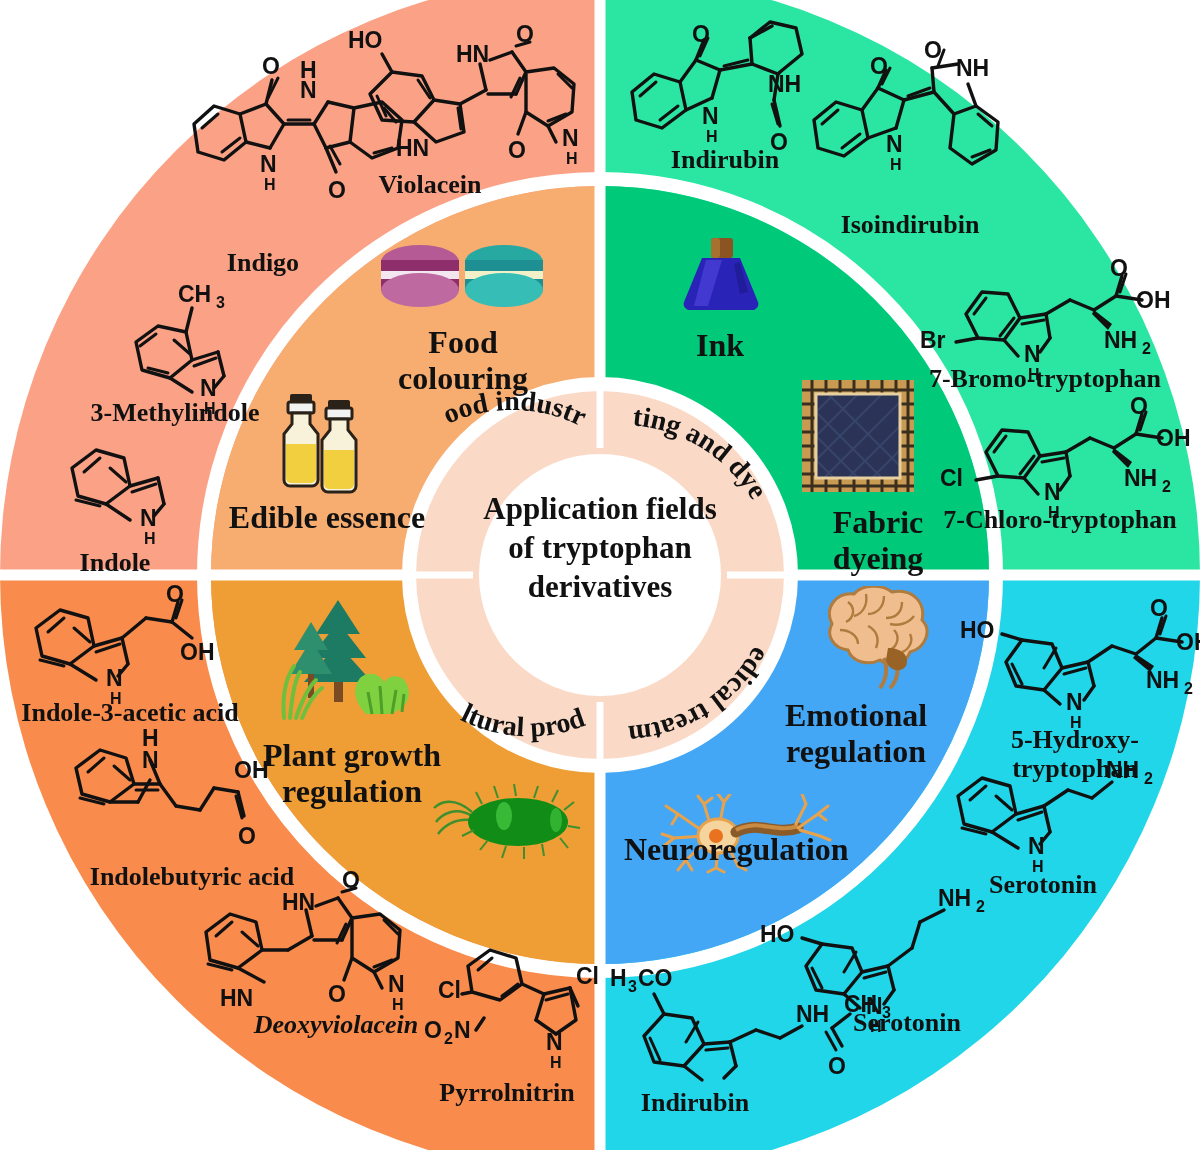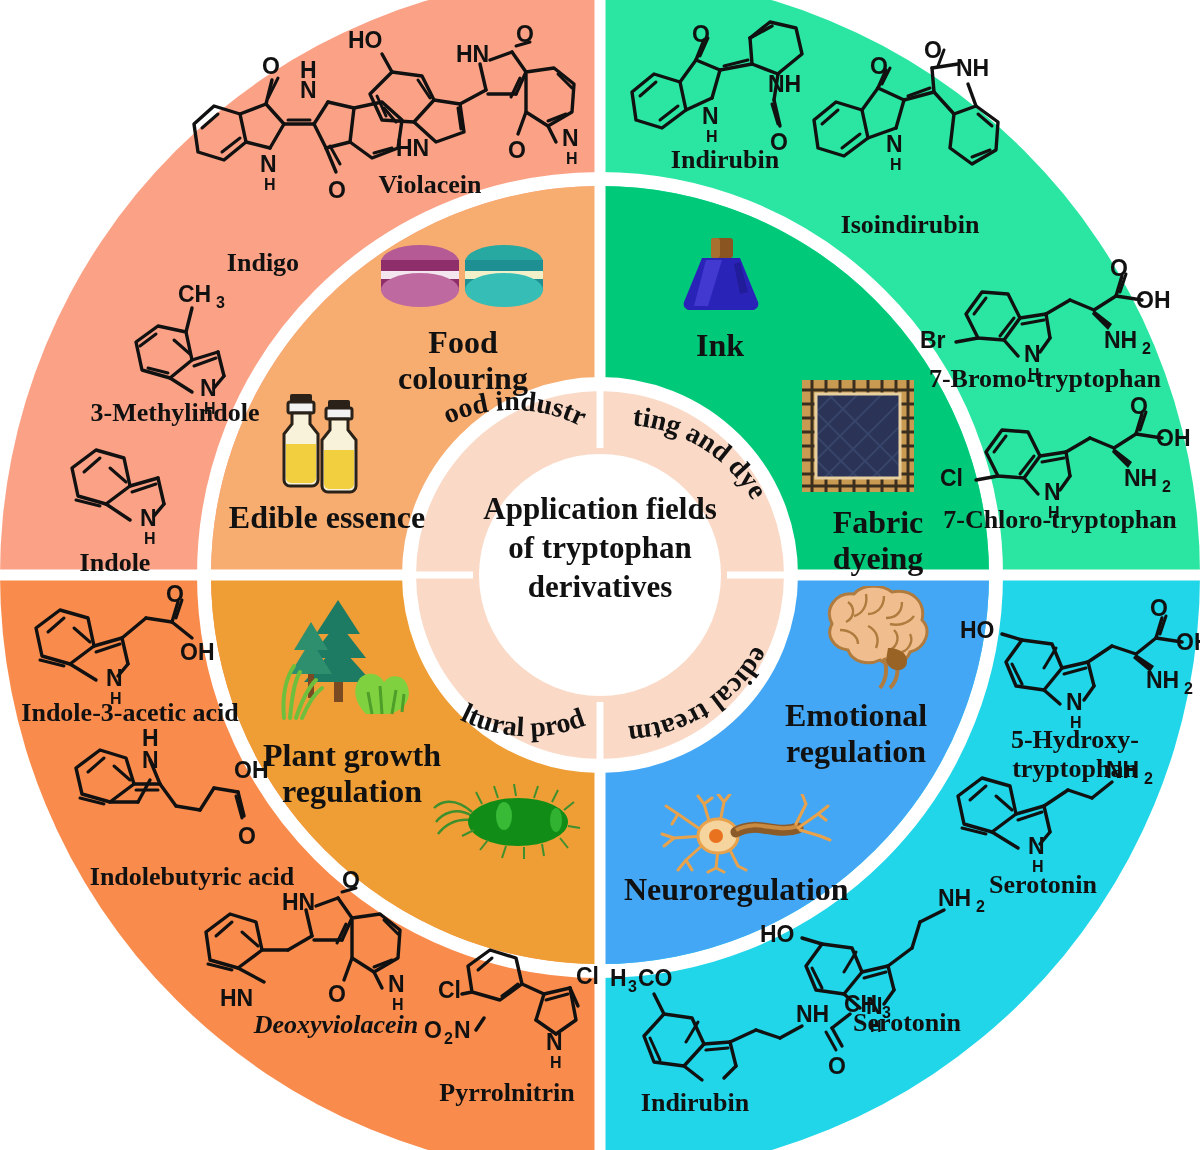--- a/index.html
+++ b/index.html
@@ -730,15 +730,15 @@
       <circle cx="56" cy="42" r="7" fill="#E8721E"></circle>
       <path d="M76,38 C98,26 116,42 138,34" stroke="#8A5A28" stroke-width="11" fill="none" stroke-linecap="round"></path>
       <path d="M76,36 C98,24 116,40 138,32" stroke="#C98A42" stroke-width="4" fill="none"></path>
       <g stroke="#E8A24C" stroke-width="3" fill="none" stroke-linecap="round">
         <path d="M138,34 L158,20 M158,20 L168,12 M158,20 L166,26"></path>
         <path d="M140,36 L160,42 M160,42 L170,46"></path>
         <path d="M136,30 L146,10 M146,10 L142,0"></path>
       </g>
     </svg>
   </div>
-  <div class="lbl act-name" style="left:624px;top:872px;width:200px;">Neuroregulation</div>
+  <div class="lbl act-name" style="left:624px;top:832px;width:200px;">Neuroregulation</div>
 
 </div>
 
 </body></html>

